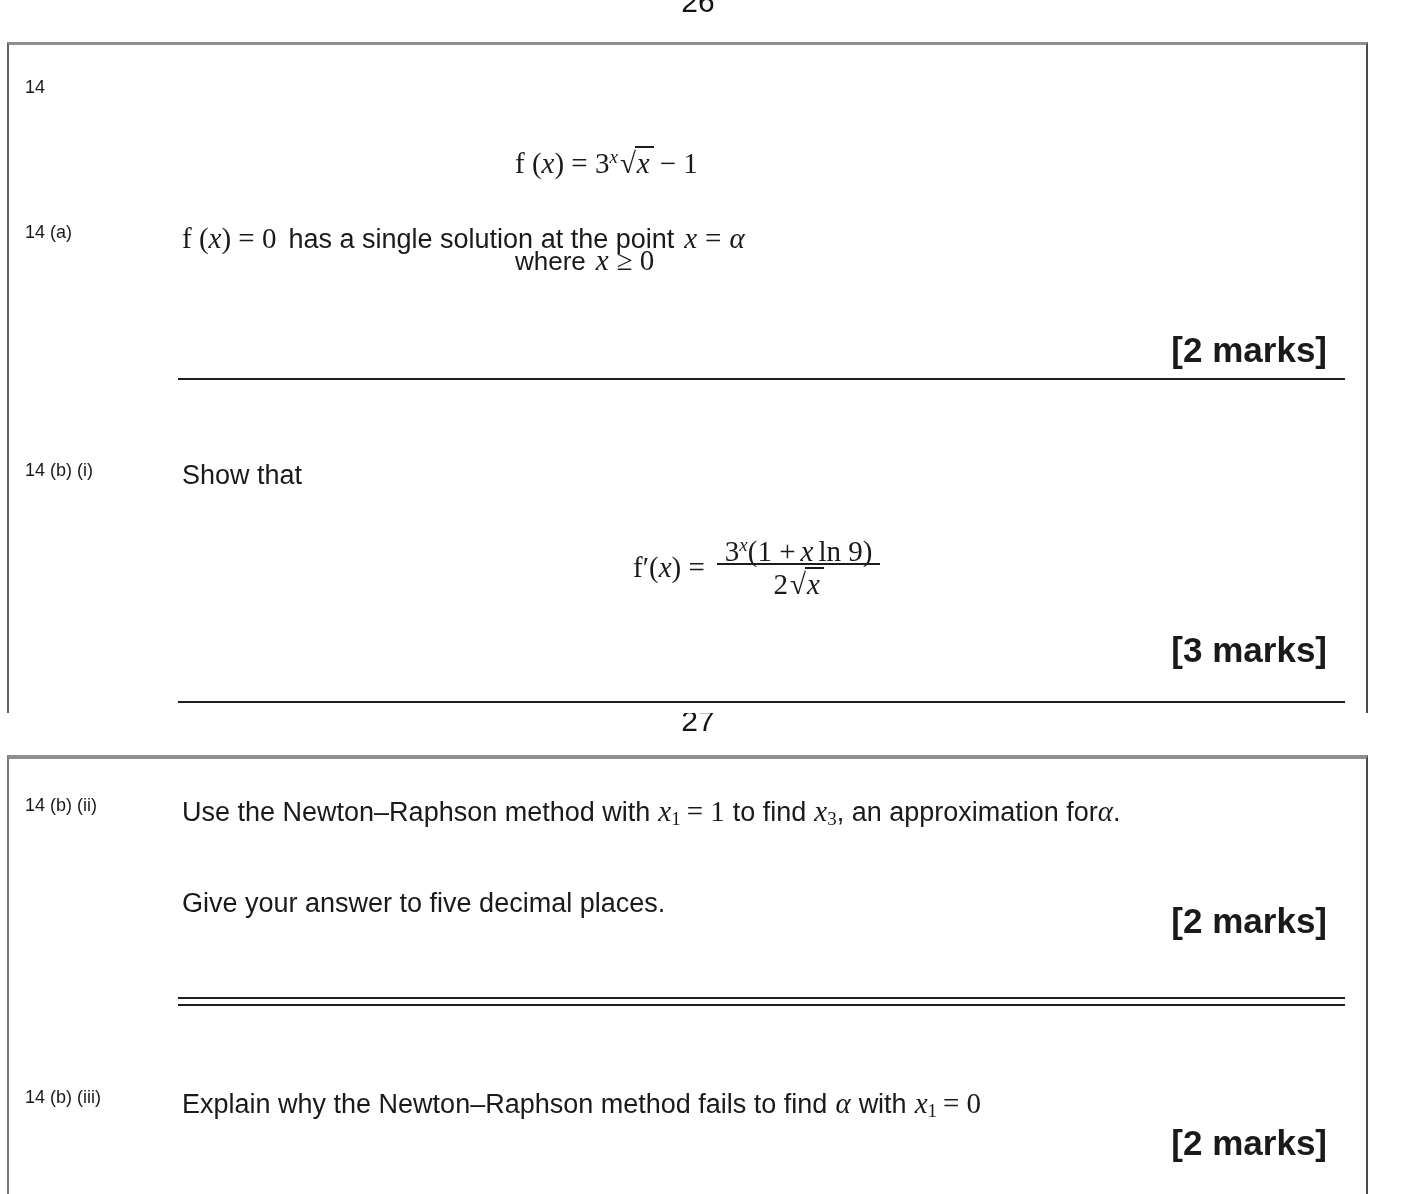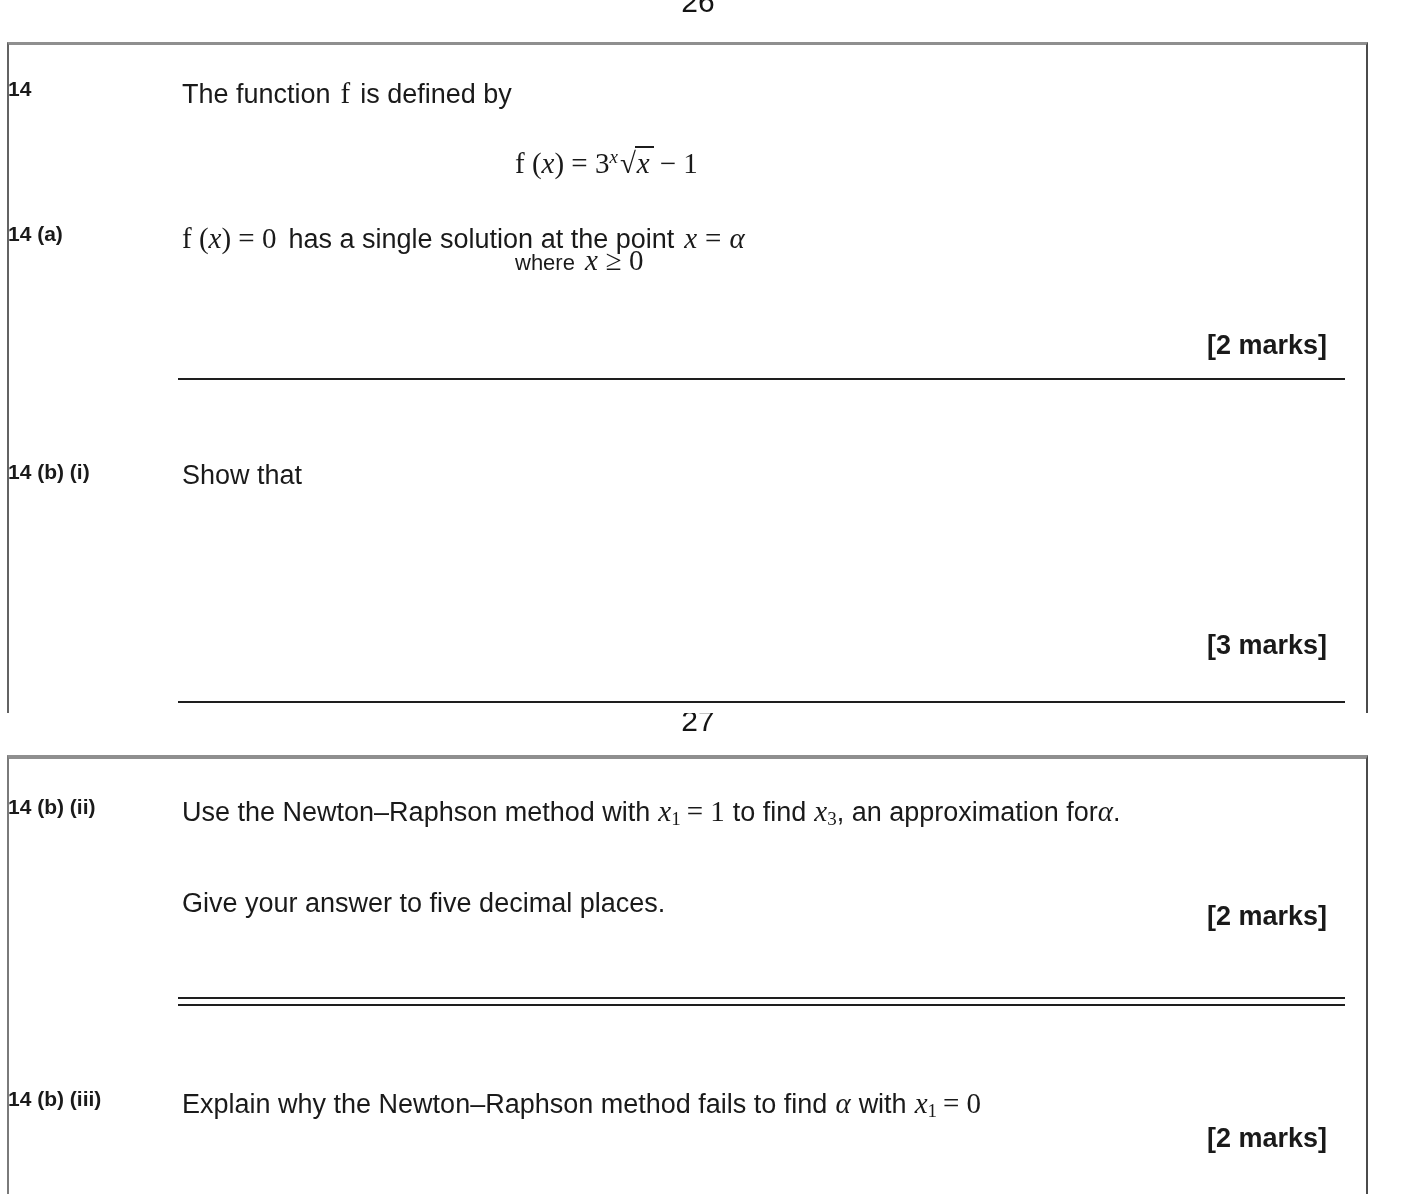--- a/index.html
+++ b/index.html
@@ -27,23 +27,23 @@
 
   .side-note{
     position:absolute;left:1391px;width:23px;overflow:hidden;
     font-style:italic;font-size:17px;line-height:26px;color:#2a2a2a;white-space:nowrap;
   }
   #p26 .side-note{top:36px;}
   #p27 .side-note{top:40px;}
   .side-note .l2{margin-left:4px;}
 
   .abs{position:absolute;white-space:nowrap;}
-  .qlabel{left:8px;font-weight:bold;font-size:21px;}
+  .qlabel{left:25px;font-weight:normal;font-size:18px;}
   .qtext{left:182px;font-size:27px;}
-  .marks{right:59px;font-weight:bold;font-size:27px;}
+  .marks{right:59px;font-weight:bold;font-size:35px;}
 
   
   .m{font-family:"Liberation Serif","DejaVu Serif",serif;font-size:29px;}
   .mi{font-style:italic;}
   .msup{font-family:"Liberation Serif","DejaVu Serif",serif;font-style:italic;
         font-size:19px;vertical-align:10px;letter-spacing:0;}
   .msub{font-family:"Liberation Serif","DejaVu Serif",serif;font-style:normal;
         font-size:19px;vertical-align:-4px;}
   .rad{display:inline-block;border-top:2px solid #1c1c1c;line-height:29px;
        padding:1px 4px 0 2px;font-style:italic;}
@@ -89,37 +89,43 @@
 <div class="page" id="p26">
   <div class="pagenum">26</div>
   <div class="qbox" id="box1"></div>
 
   <div class="side-note">
     <div class="l1">Do</div>
     <div class="l2">ou</div>
   </div>
 
   <div class="abs qlabel r14">14</div>
-  <div class="abs qtext r14"><span>The function</span><span class="m ml10 mr10">f</span><span>is defined by</span></div>
 
   <div class="abs eq1">
     <span class="grp"><span class="m">f (</span><span class="m mi">x</span><span class="m">) = 3</span><sup class="msup">x</sup><span class="m rsign">√</span><span class="m rad">x</span><span class="m mo">− 1</span></span>
-    <span class="grp"><span class="mr10" style="font-size:22px">where</span><span class="m mi mr8">x</span><span class="m">≥ 0</span></span>
+    <span class="grp"><span class="mr10" style="font-size:26px">where</span><span class="m mi mr8">x</span><span class="m">≥ 0</span></span>
   </div>
 
   <div class="abs qlabel r14a">14 (a)</div>
   <div class="abs qtext r14a"><span class="m">f (</span><span class="m mi">x</span><span class="m" style="margin-right:12px">) = 0</span><span class="mr10">has a single solution at the point</span><span class="m mi">x</span><span class="m" style="margin:0 8px">=</span><span class="m mi">α</span></div>
 
 
   <div class="abs marks rmarksA">[2 marks]</div>
   <div class="ansline rline1"></div>
 
   <div class="abs qlabel r14bi">14 (b) (i)</div>
   <div class="abs qtext r14bi">Show that</div>
 
+  <div class="abs eq2">
+    <span><span class="m">f</span><span class="m">′</span><span class="m">(</span><span class="m mi">x</span><span class="m">) =</span></span>
+    <span class="frac">
+      <span class="num"><span class="m">3</span><sup class="msup">x</sup><span class="m">(1 +</span><span class="m mi" style="margin:0 5px">x</span><span class="m">ln 9)</span></span>
+      <span class="den"><span class="m">2</span><span class="m rsign">√</span><span class="m rad">x</span></span>
+    </span>
+  </div>
 
   <div class="abs marks rmarksBI">[3 marks]</div>
   <div class="ansline rline2"></div>
 </div>
 
 <div class="page" id="p27">
   <div class="pagenum">27</div>
   <div class="qbox" id="box2"></div>
 
   <div class="side-note">

